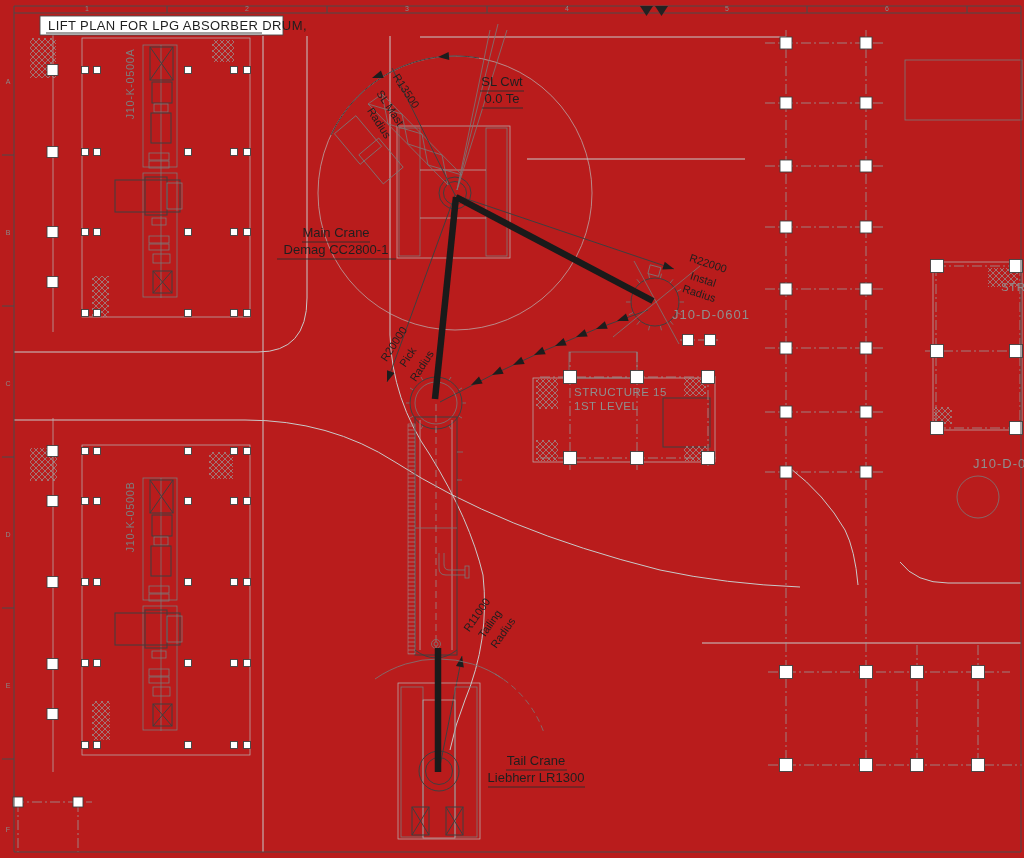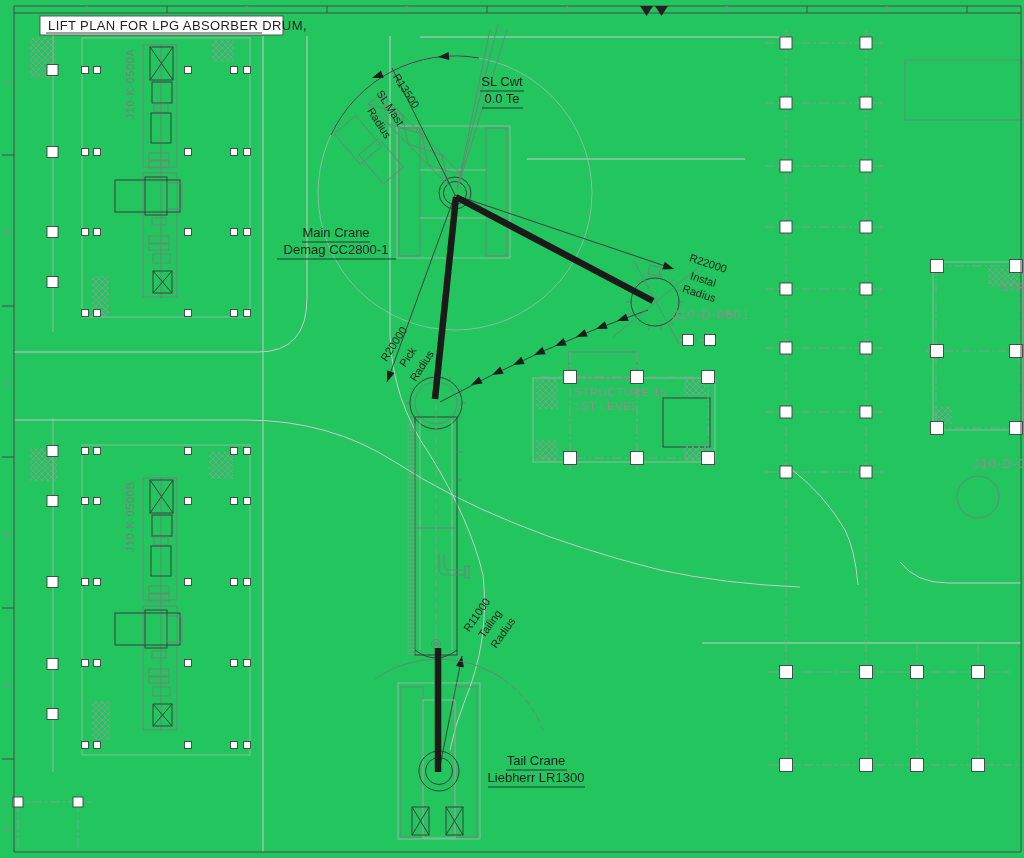--- a/index.html
+++ b/index.html
@@ -1,16 +1,16 @@
 <!DOCTYPE html>
 <html style="--c-boom: #1a1a1a; --c-line_dark: #3f3f3f; --c-line_mid: #7a7a7a; --c-line_light: #b9b9b9; --c-road: #c9c9c9; --c-dash: #9a9a9a; --c-text_dark: #1f1f1f; --c-text_gray: #8f8f8f;"><head>
 <meta charset="utf-8">
 <style>
   html,body{margin:0;padding:0;background:#fff;}
-  #sheet{position:relative;width:1024px;height:858px;background:#22c55e;overflow:hidden;}
+  #sheet{position:relative;width:1024px;height:858px;background:#b91c1c;overflow:hidden;}
   svg{position:absolute;left:0;top:0;}
   text{font-family:"Liberation Sans",sans-serif;fill:var(--c-text_dark,#1f1f1f);}
   .t-title{font-size:13px;letter-spacing:.4px;}
   .t-label{font-size:13px;}
   .t-rad{font-size:11px;}
   .t-tag{font-size:13px;fill:var(--c-text_gray,#8f8f8f);letter-spacing:1px;}
   .t-s15{font-size:11.5px;fill:var(--c-text_gray,#8f8f8f);letter-spacing:.5px;}
   .t-vert{font-size:11px;fill:#7d7d7d;letter-spacing:.6px;}
   .t-border{font-size:7px;fill:#8a8a8a;}
   .thin{stroke:var(--c-line_mid,#7a7a7a);fill:none;stroke-width:.8;}

